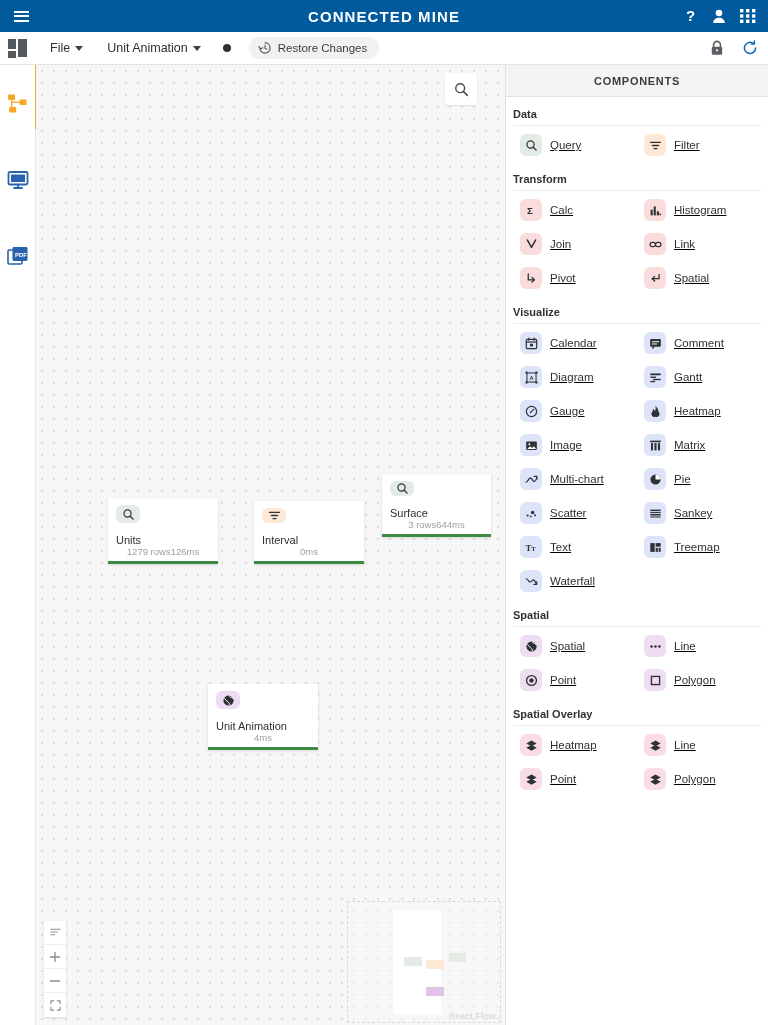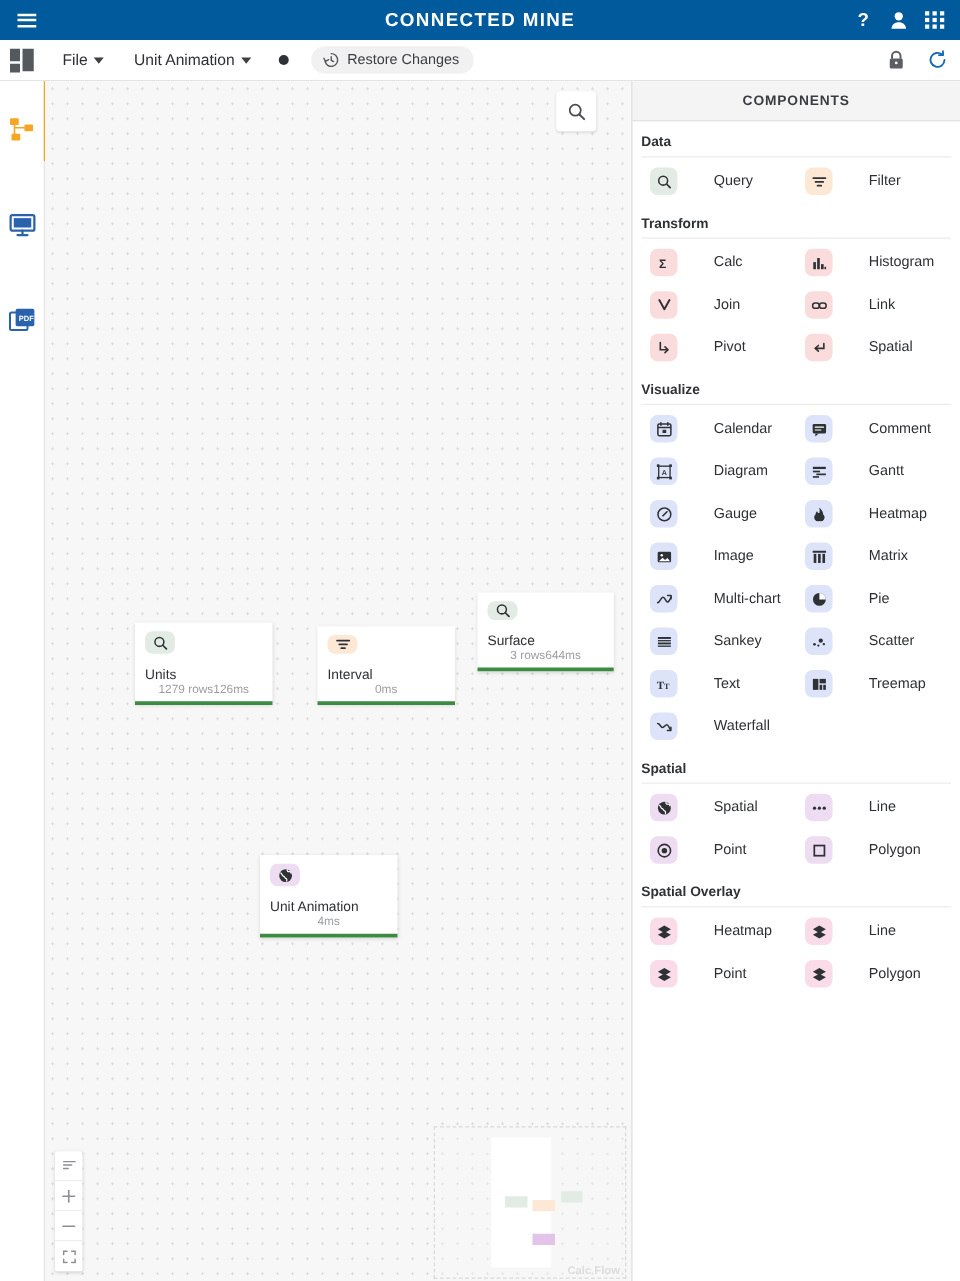--- a/index.html
+++ b/index.html
@@ -151,22 +151,22 @@
     display:flex; align-items:center; justify-content:center;
     font-size: 11px; font-weight: bold; letter-spacing: .7px; color: #3a3d41;
   }
   #cp-scroll { flex: 1; overflow-y: auto; padding: 0 7px; }
   .cp-group-title {
     font-size: 11px; font-weight: bold; color: #2f3235;
     padding: 11px 0 5px 0; border-bottom: 1px solid #ececec; margin-bottom: 2px;
   }
   .cp-rows { display: grid; grid-template-columns: 1fr 1fr; }
   .cp-item {
-    display:flex; align-items:center; gap: 29px;
-    padding: 6px 0 6px 7px; cursor: pointer; border-radius: 3px;
+    display:flex; align-items:center; gap: 8px;
+    padding: 6px 0 6px 7px; cursor: pointer; border-radius: 3px; text-decoration: underline;
   }
   .cp-ic {
     width: 22px; height: 22px; border-radius: 6px; flex: none;
     display:flex; align-items:center; justify-content:center;
   }
   .cp-label { font-size: 11.5px; color: #2d3034; }
 </style>
 </head>
 <body>
 
@@ -410,21 +410,21 @@
         </svg>
       </div>
     </div>
 
     <div id="minimap">
       <div class="mm-view"></div>
       <div class="mm-node" style="left:56px;top:55px;width:18px;height:9px;background:#e2ece5;"></div>
       <div class="mm-node" style="left:78px;top:58px;width:18px;height:9px;background:#fde8d5;"></div>
       <div class="mm-node" style="left:101px;top:51px;width:17px;height:9px;background:#e2ece5;"></div>
       <div class="mm-node" style="left:78px;top:85px;width:18px;height:9px;background:#e2c4e8;"></div>
-      <div id="mm-attr">Calc Flow</div>
+      <div id="mm-attr">React Flow</div>
     </div>
 
   </div>
 
   <div id="components-panel">
     <div id="cp-head">COMPONENTS</div>
     <div id="cp-scroll">
         <div class="cp-group-title">Data</div>
         <div class="cp-rows">
           <div class="cp-item">
@@ -619,41 +619,41 @@
                 <circle cx="8" cy="8" r="6.3" fill="#2f3235"></circle>
                 <path d="M8 8V1.7A6.3 6.3 0 0 1 14.3 8z" fill="#fff"></path>
               </svg>
             </span>
             <span class="cp-label">Pie</span>
           </div>
           <div class="cp-item">
             <span class="cp-ic" style="background:#dde4fa">
               <svg width="13" height="13" viewBox="0 0 16 16">
                 <g fill="#2f3235">
+                  <circle cx="3.2" cy="10.4" r="1.3"></circle>
+                  <circle cx="7" cy="11.6" r="1.1"></circle>
+                  <circle cx="9.4" cy="6.8" r="2.1"></circle>
+                  <circle cx="12.4" cy="10.2" r="1.2"></circle>
+                </g>
+              </svg>
+            </span>
+            <span class="cp-label">Scatter</span>
+          </div>
+          <div class="cp-item">
+            <span class="cp-ic" style="background:#dde4fa">
+              <svg width="13" height="13" viewBox="0 0 16 16">
+                <g fill="#2f3235">
                   <rect x="1.6" y="3.2" width="12.8" height="1.9"></rect>
                   <rect x="1.6" y="6.2" width="12.8" height="1.3"></rect>
                   <rect x="1.6" y="8.6" width="12.8" height="1.9"></rect>
                   <rect x="1.6" y="11.6" width="12.8" height="1.3"></rect>
                 </g>
               </svg>
             </span>
             <span class="cp-label">Sankey</span>
-          </div>
-          <div class="cp-item">
-            <span class="cp-ic" style="background:#dde4fa">
-              <svg width="13" height="13" viewBox="0 0 16 16">
-                <g fill="#2f3235">
-                  <circle cx="3.2" cy="10.4" r="1.3"></circle>
-                  <circle cx="7" cy="11.6" r="1.1"></circle>
-                  <circle cx="9.4" cy="6.8" r="2.1"></circle>
-                  <circle cx="12.4" cy="10.2" r="1.2"></circle>
-                </g>
-              </svg>
-            </span>
-            <span class="cp-label">Scatter</span>
           </div>
           <div class="cp-item">
             <span class="cp-ic" style="background:#dde4fa">
               <svg width="13" height="13" viewBox="0 0 16 16">
                 <text x="0.6" y="12.2" font-family="Liberation Serif, serif" font-size="11" font-weight="bold" fill="#2f3235">T</text>
                 <text x="7.6" y="12.2" font-family="Liberation Serif, serif" font-size="8" font-weight="bold" fill="#2f3235">T</text>
               </svg>
             </span>
             <span class="cp-label">Text</span>
           </div>

